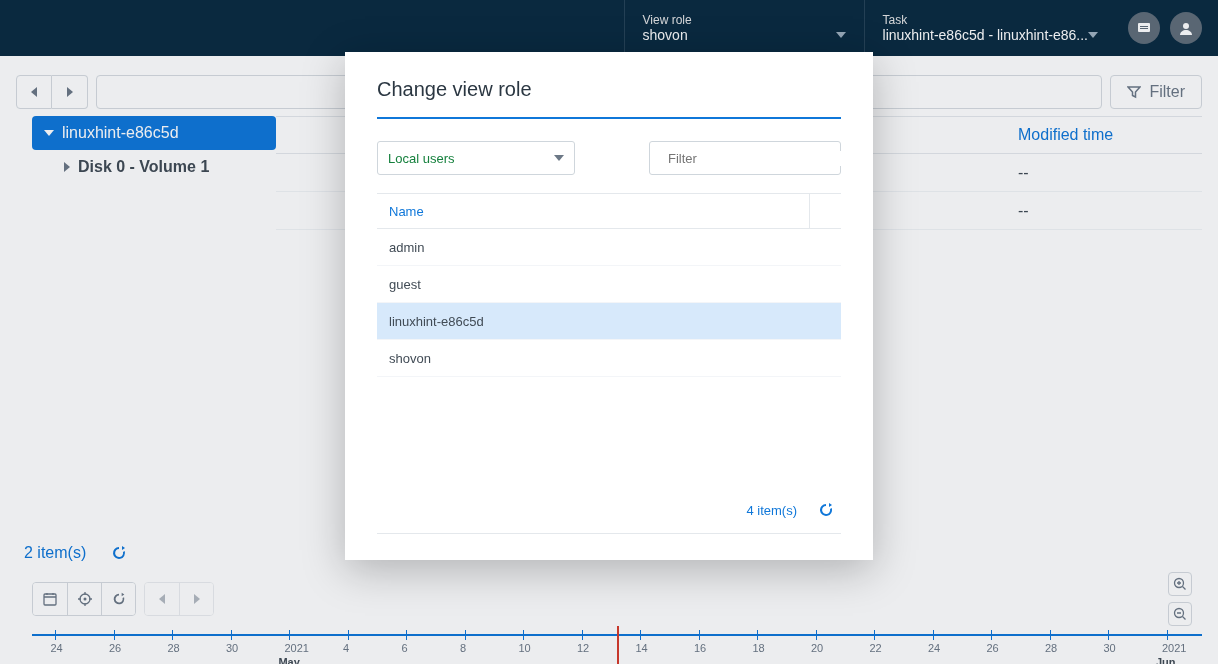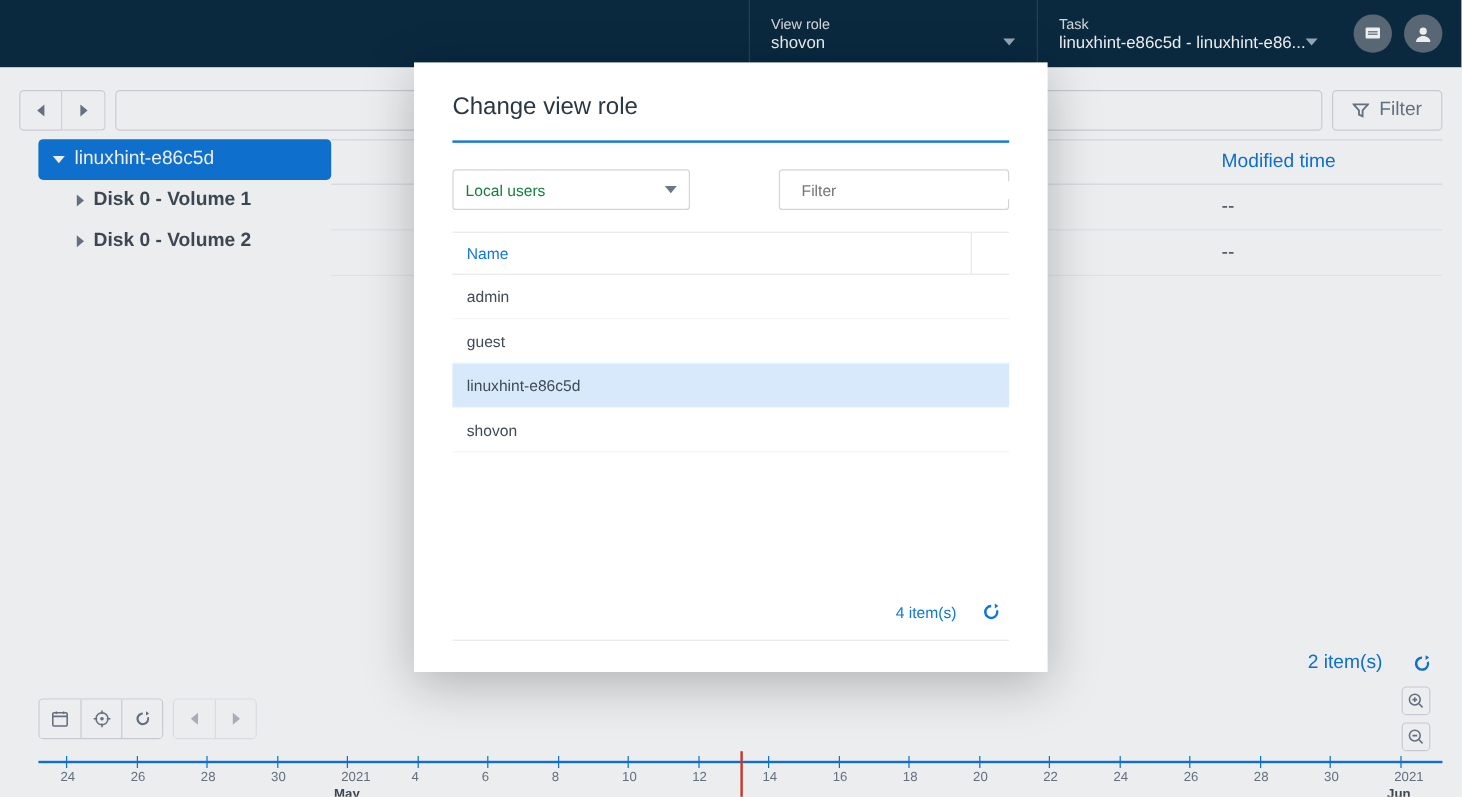--- a/index.html
+++ b/index.html
@@ -32,21 +32,21 @@
   .sidebar { width: 276px; padding-left: 32px; }
   .tree-item { height: 34px; display: flex; align-items: center; gap: 8px; padding: 0 12px; border-radius: 4px; color: #414b55; cursor: pointer; }
   .tree-item.active { background: #0f77d9; color: #fff; }
   .tree-sub { padding-left: 20px; }
 
   .content { flex: 1; padding-right: 16px; }
   .grid-header { display: flex; border-top: 1px solid #e4e8ec; border-bottom: 1px solid #e4e8ec; height: 38px; align-items: center; color: #0f77d9; }
   .col-mod { width: 200px; padding-left: 16px; }
   .grid-row { display: flex; height: 38px; align-items: center; border-bottom: 1px solid #f0f3f6; }
 
-  .footer-count { display: flex; justify-content: flex-end; align-items: center; gap: 24px; padding: 10px 24px; color: #0f77d9; }
+  .footer-count { display: flex; align-items: center; gap: 24px; padding: 10px 24px; color: #0f77d9; }
 
   
   .timeline-wrap { padding: 0 16px 10px 32px; }
   .timeline-toolbar { display: flex; align-items: center; gap: 8px; margin: 10px 0 18px 0; }
   .tl-group { display: inline-flex; border: 1px solid #d6dbe0; border-radius: 4px; overflow: hidden; }
   .tl-btn { width: 34px; height: 32px; display: flex; align-items: center; justify-content: center; cursor: pointer; background: #fff; color: #6c7886; }
   .tl-btn + .tl-btn { border-left: 1px solid #d6dbe0; }
 
   .zoom-btns { position: absolute; right: 26px; display: flex; flex-direction: column; gap: 6px; }
   .zoom-btn { width: 24px; height: 24px; border: 1px solid #d6dbe0; border-radius: 4px; display: flex; align-items: center; justify-content: center; color: #6c7886; cursor: pointer; background: #fff; }
@@ -147,24 +147,20 @@
   <div class="sidebar">
     <div class="tree-item active">
       <span class="chev" style="color:#fff"></span>
       <span>linuxhint-e86c5d</span>
     </div>
     <div class="tree-sub">
       <div class="tree-item">
         <span class="chevr"></span>
         <span style="font-weight:600">Disk 0 - Volume 1</span>
       </div>
-      <div class="tree-item">
-        <span class="chevr"></span>
-        <span style="font-weight:600">Disk 0 - Volume 2</span>
-      </div>
     </div>
   </div>
 
   <div class="content">
     <div class="grid-header">
       <div style="flex:1"></div>
       <div class="col-mod">Modified time</div>
     </div>
     <div class="grid-row">
         <div style="flex:1"></div>

